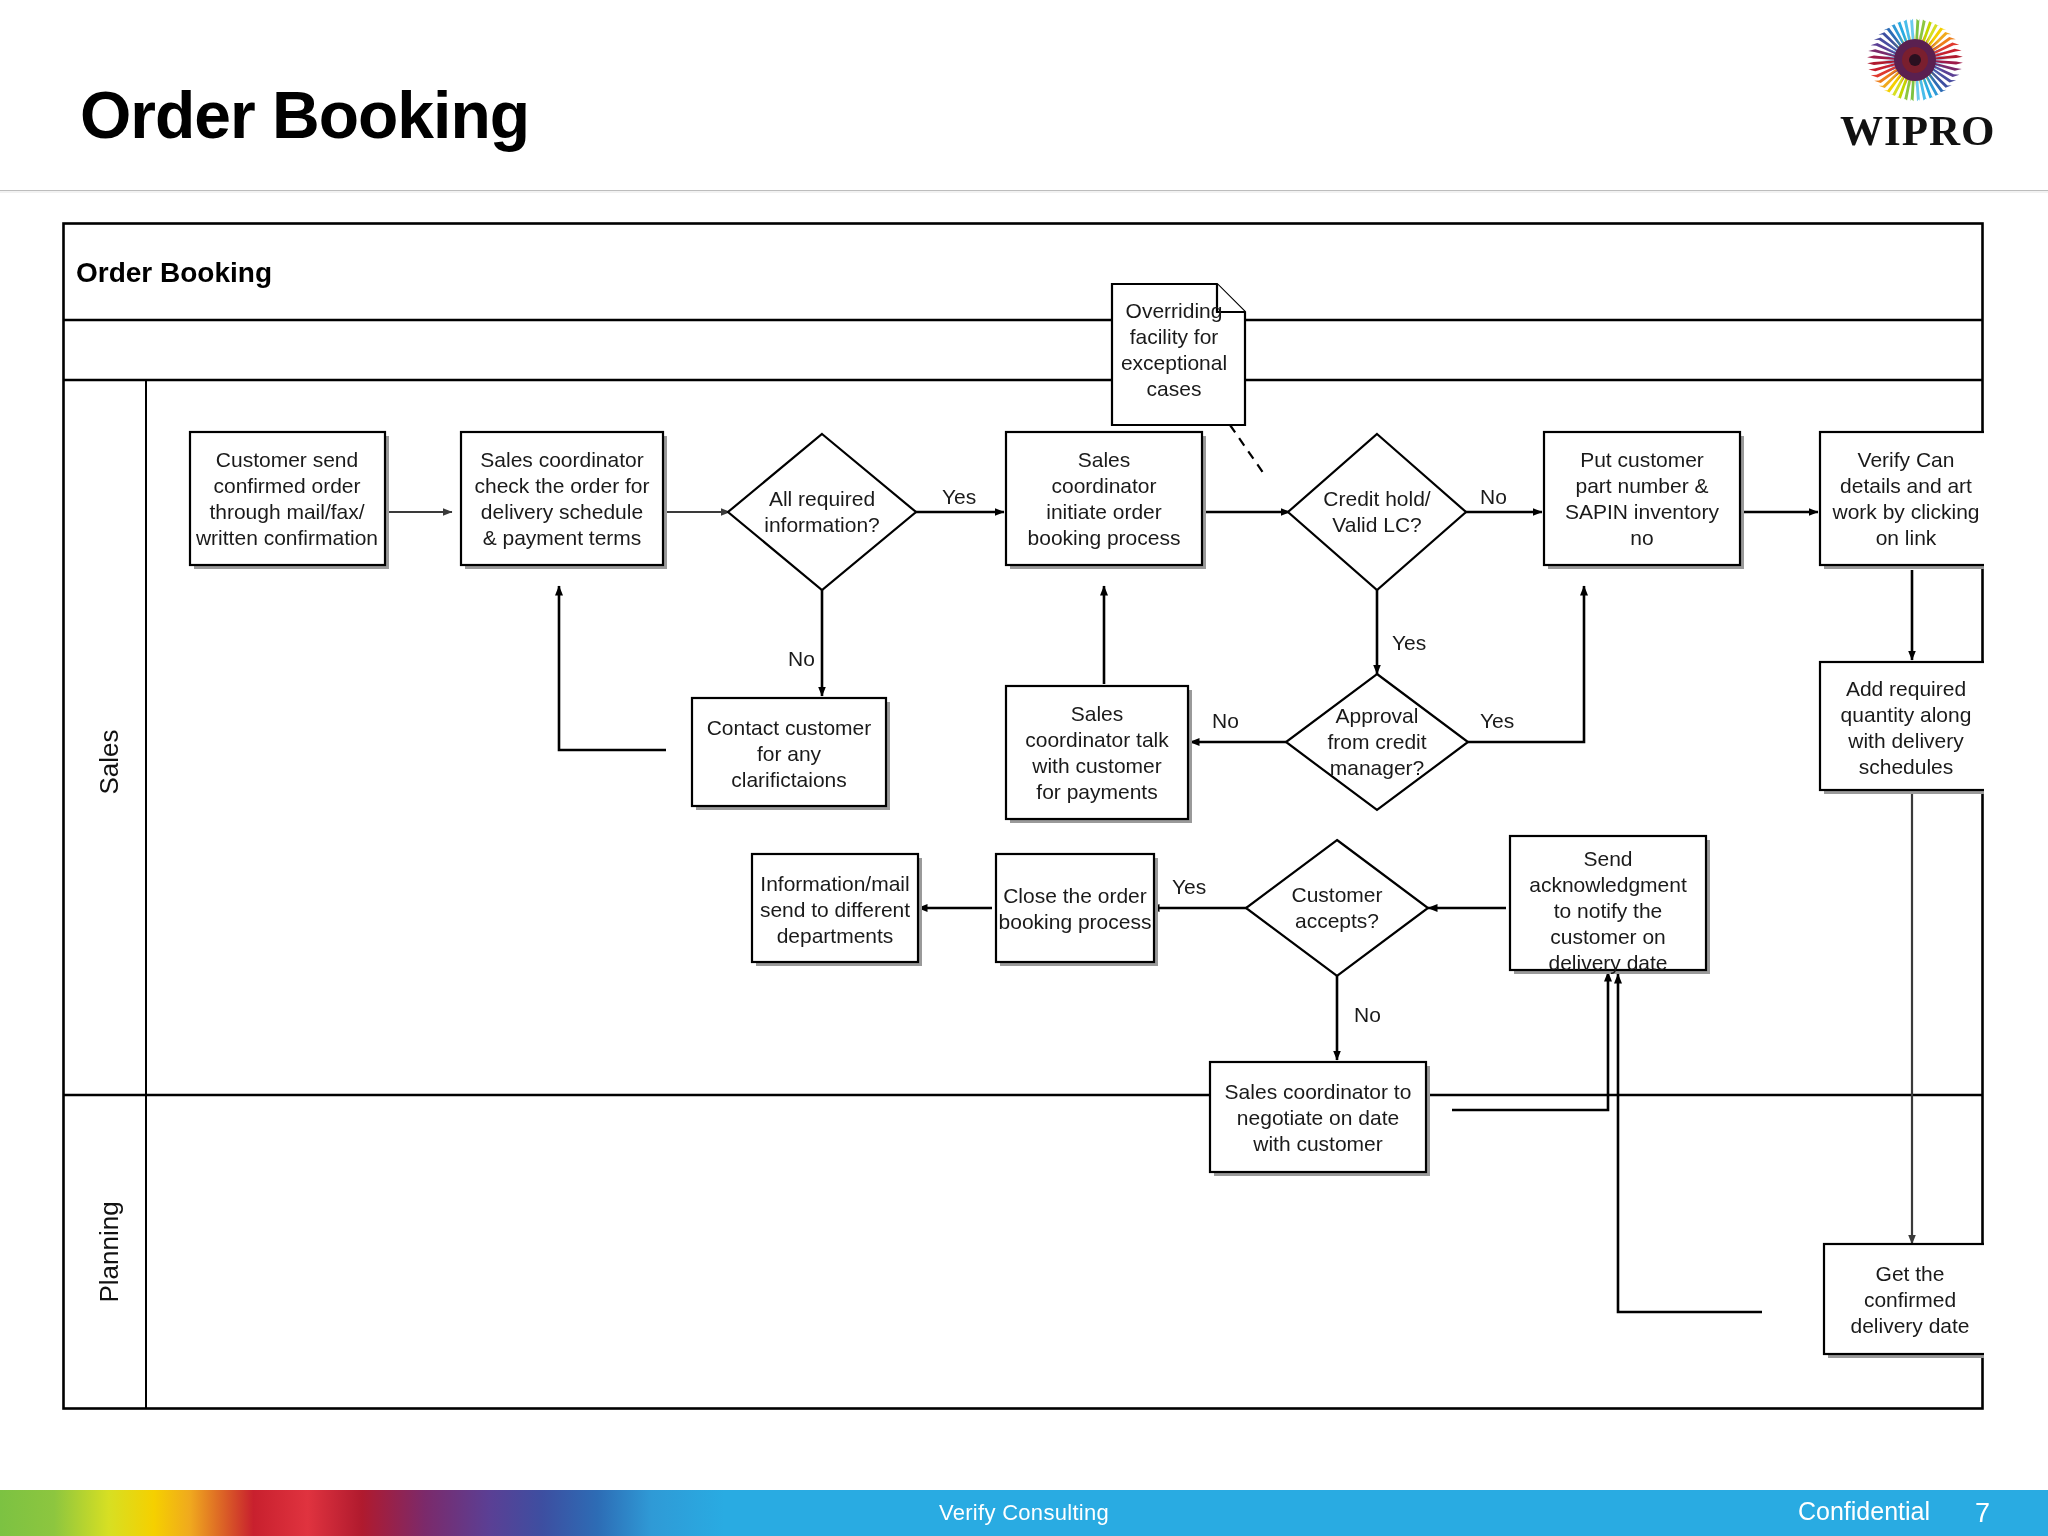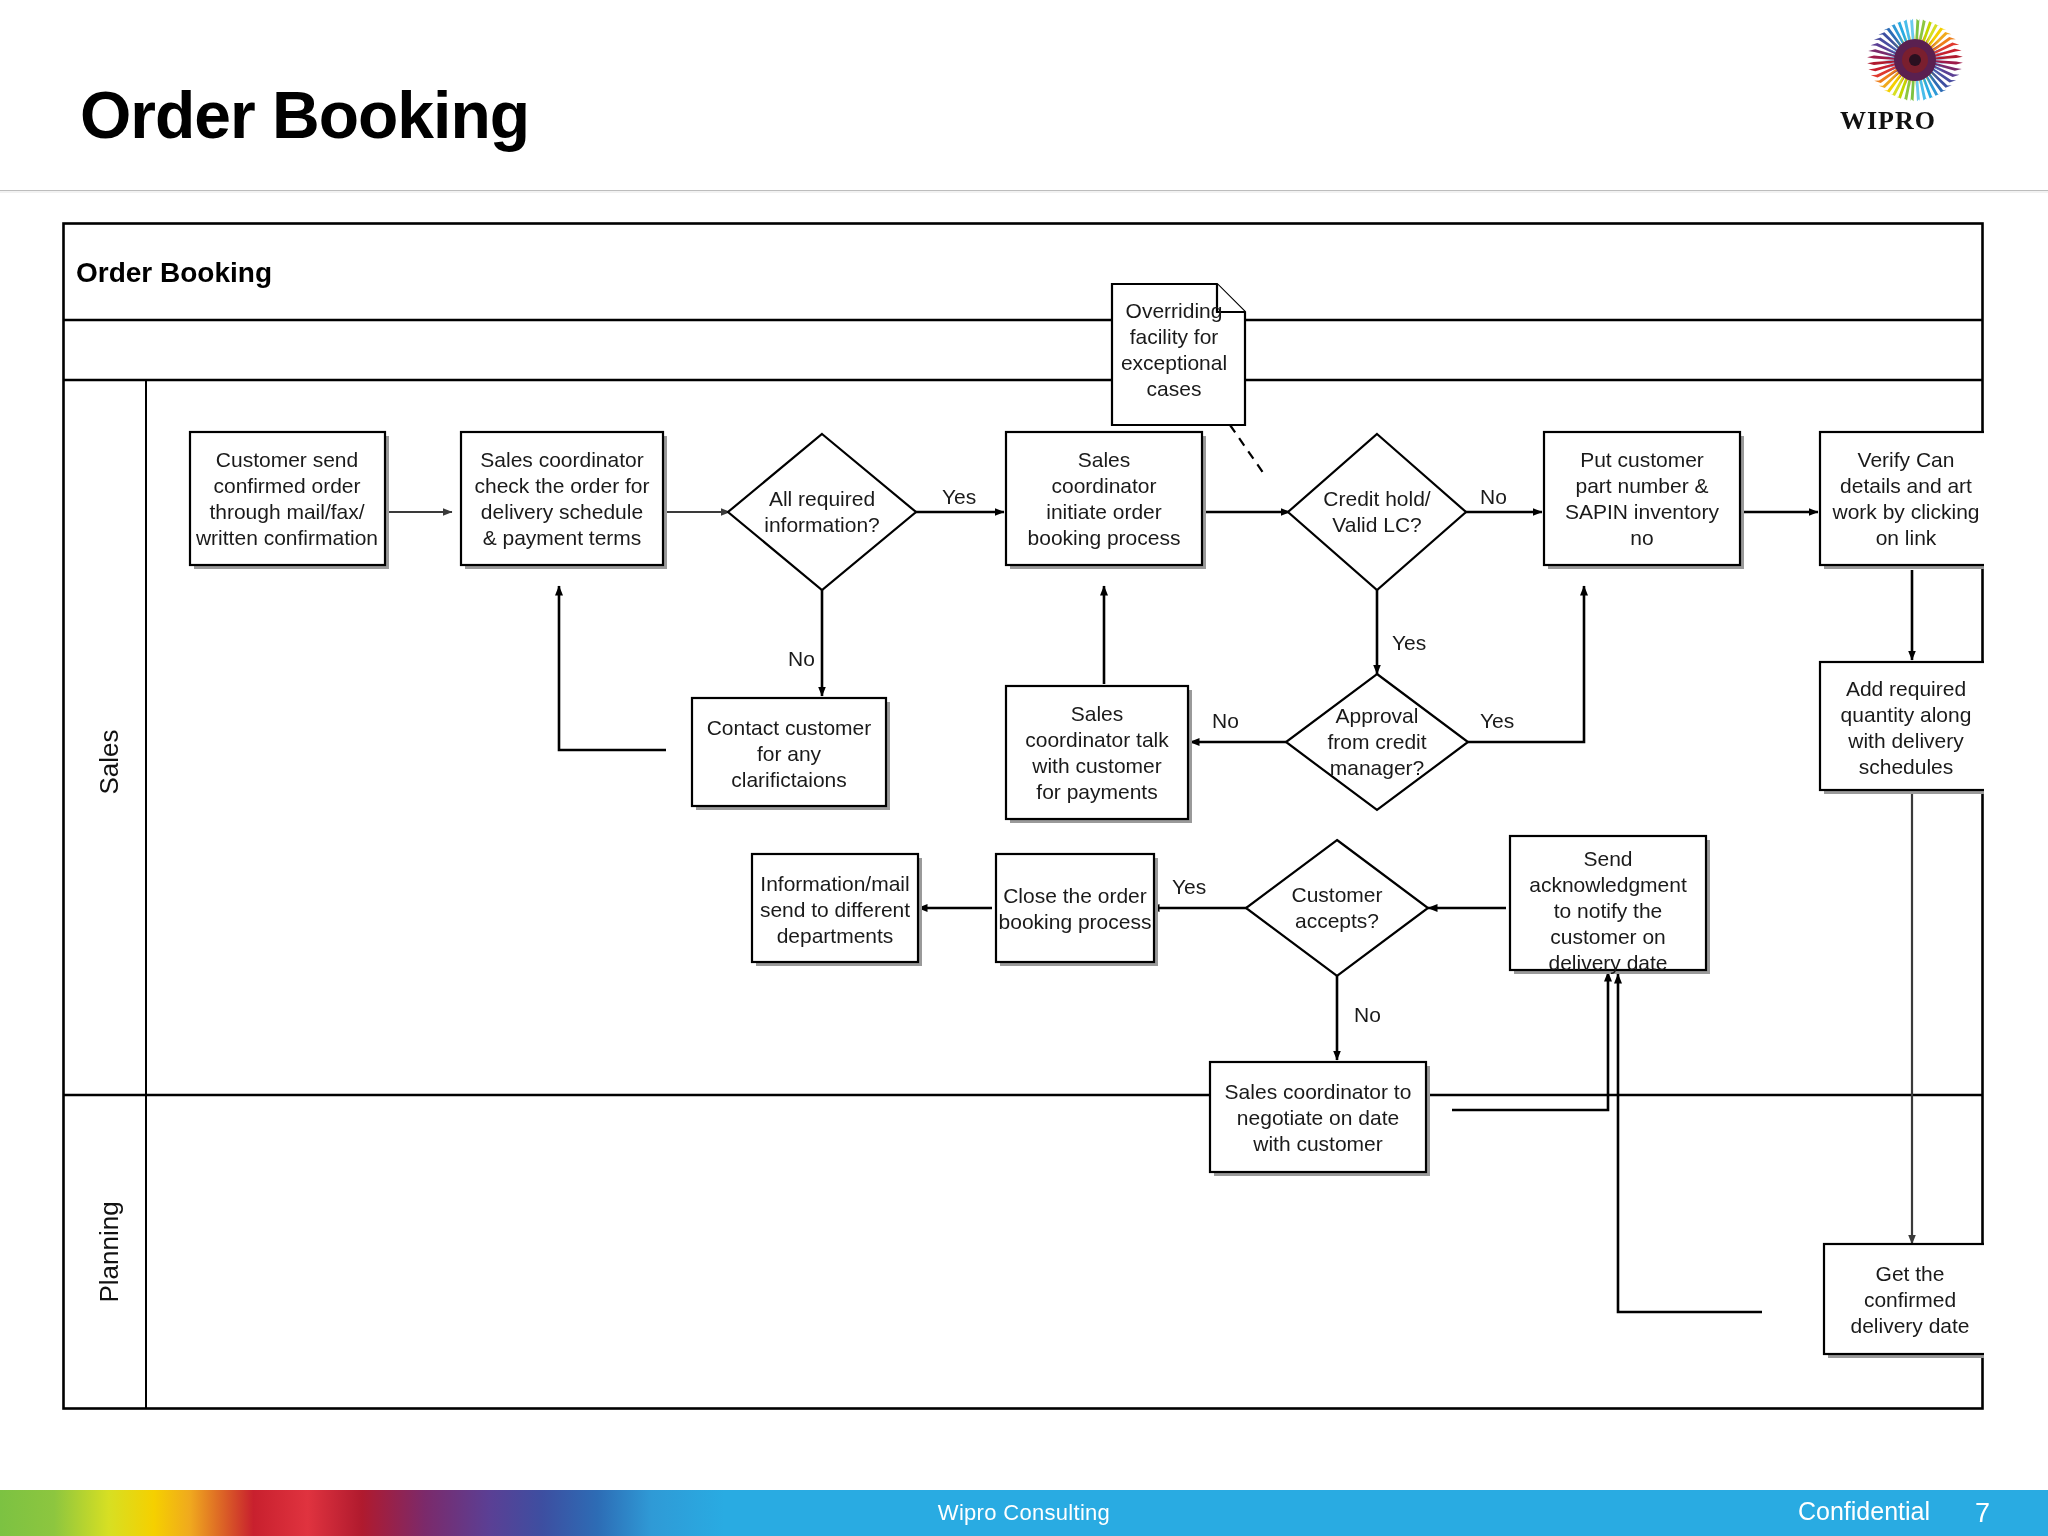--- a/index.html
+++ b/index.html
@@ -20,21 +20,21 @@
   .header-rule{
     position:absolute;left:0;top:190px;width:2048px;height:3px;
     background:linear-gradient(to bottom,#bdbdbd 0,#bdbdbd 1px,#f2f2f2 1px,#f2f2f2 3px);
   }
   
   .logo-wrap{position:absolute;right:58px;top:10px;width:150px;height:140px;}
   .logo-mark{position:absolute;left:14px;top:0;width:122px;height:100px;}
   .logo-text{
     position:absolute;left:0;top:96px;width:150px;text-align:left;
     font-family:"Liberation Serif",serif;
-    font-weight:bold;font-size:26px;letter-spacing:1px;color:#111;
+    font-weight:bold;font-size:43px;letter-spacing:1px;color:#111;
   }
   
   .diagram{
     position:absolute;left:62px;top:222px;width:1922px;height:1188px;
   }
   .diagram svg{display:block;}
   
   .footer-band{
     position:absolute;left:0;top:1490px;width:2048px;height:46px;
     background:#29ABE2;
@@ -391,15 +391,15 @@
     <rect class="shape" x="1762" y="1022" width="172" height="110"></rect>
     <text class="node-text" x="1848" y="1059" text-anchor="middle">Get the</text>
     <text class="node-text" x="1848" y="1085" text-anchor="middle">confirmed</text>
     <text class="node-text" x="1848" y="1111" text-anchor="middle">delivery date</text>
   </g>
 </svg>
 </div>
 
 <div class="footer-band"></div>
 <div class="footer-img"></div>
-<div class="footer-center">Wipro Consulting</div>
+<div class="footer-center">Verify Consulting</div>
 <div class="footer-conf">Confidential</div>
 <div class="footer-page">7</div>
 
 </body></html>

